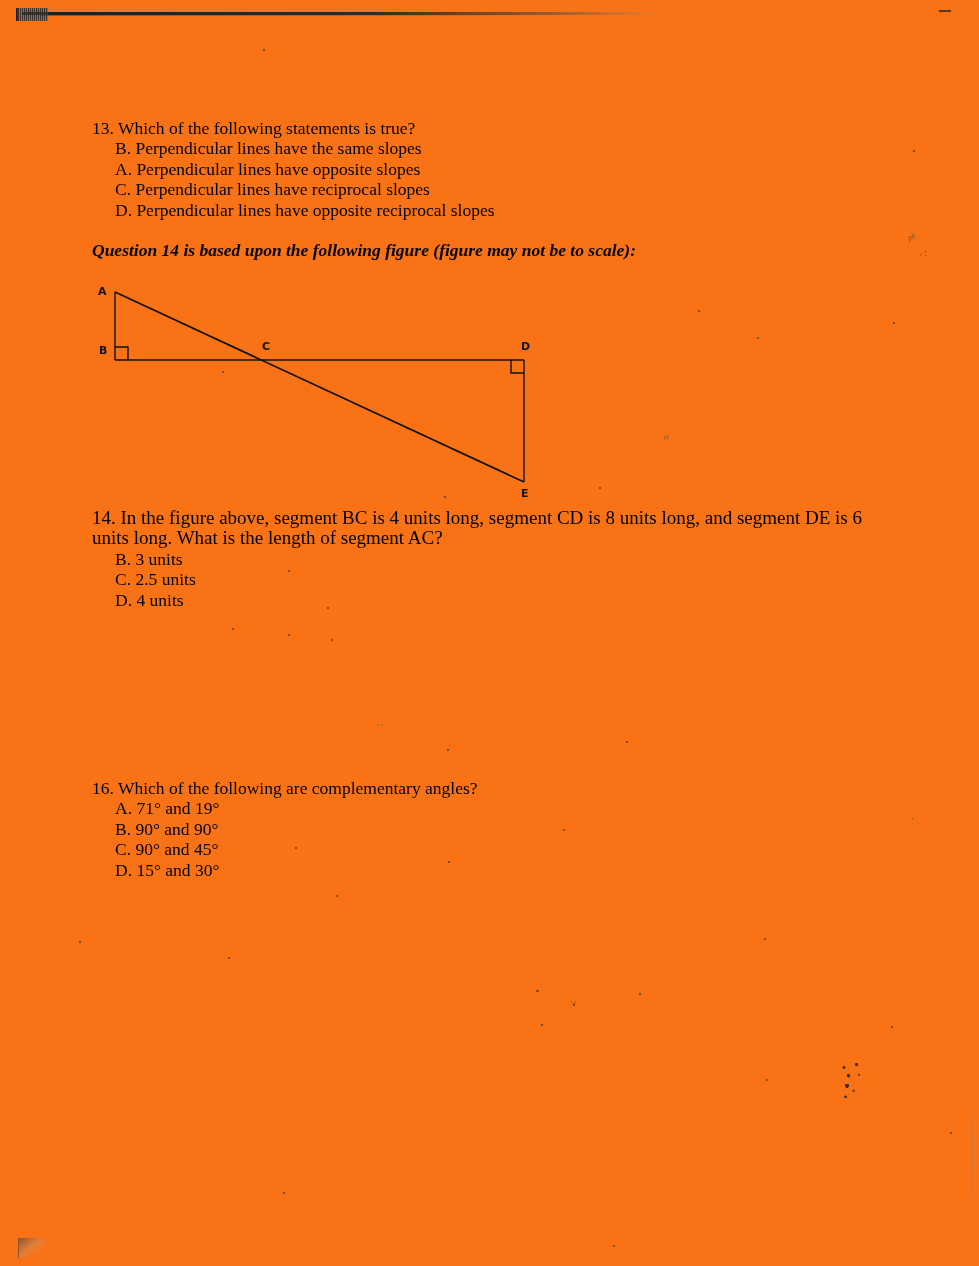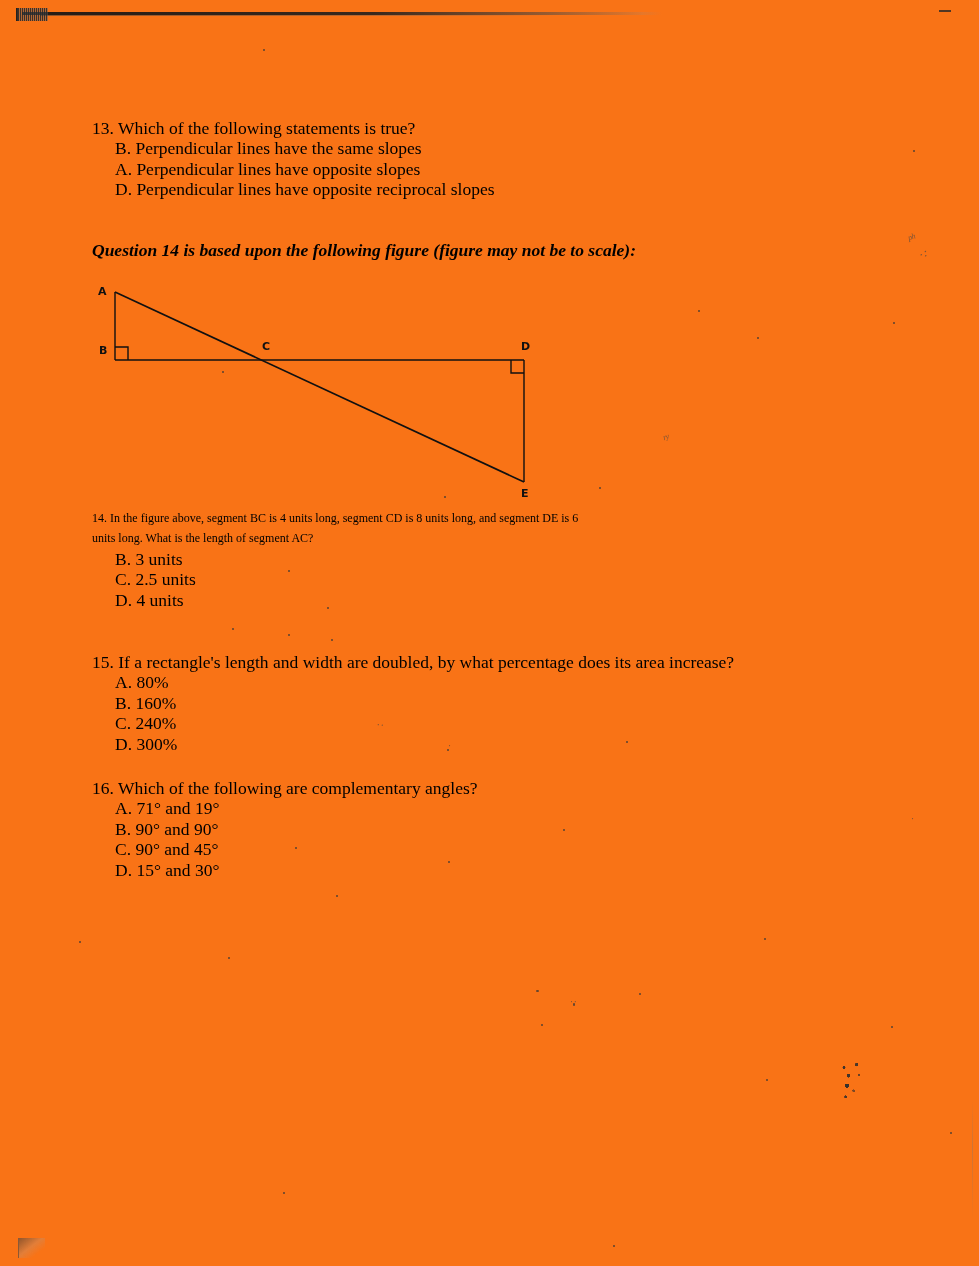--- a/index.html
+++ b/index.html
@@ -119,21 +119,21 @@
 
   
   .qblock { position: absolute; }
 
   .qline {
     font-size: 17.5px;
     line-height: 20.4px;
     white-space: nowrap;
   }
   .qstem {
-    font-size: 12px;
+    font-size: 19px;
     line-height: 20.4px;
   }
   .choice {
     font-size: 17.5px;
     line-height: 20.4px;
     margin-left: 23px;
     white-space: nowrap;
   }
 
   .figure-caption {
@@ -174,20 +174,21 @@
   <div class="scan-corner-bl"></div>
   <div class="scan-edge-right"></div>
 
   <div class="qblock" style="left:92px; top:118px;">
     <div class="qline">
       <span>13.</span>
       <span>Which of the following statements is true?</span>
     </div>
     <div class="choice">B. Perpendicular lines have the same slopes</div>
     <div class="choice">A. Perpendicular lines have opposite slopes</div>
+    <div class="choice">C. Perpendicular lines have reciprocal slopes</div>
     <div class="choice">D. Perpendicular lines have opposite reciprocal slopes</div>
   </div>
 
   <div class="figure-caption" style="left:92px; top:240px;font-style:italic;">Question 14 is based upon the following figure (figure may not be to scale):</div>
 
   <svg id="figure" viewBox="0 0 979 1266">
 
     <line x1="115" y1="292" x2="115" y2="360" stroke="#111111" stroke-width="1.4"></line>
 
     <line x1="115" y1="360" x2="524" y2="360" stroke="#111111" stroke-width="1.4"></line>
@@ -208,30 +209,20 @@
   <div class="vlabel" style="left:521px; top:488px;">E</div>
 
   <div class="qblock" style="left:92px; top:508px;">
     <div class="qstem">14. In the figure above, segment BC is 4 units long, segment CD is 8 units long, and segment DE is 6</div>
     <div class="qstem">units long. What is the length of segment AC?</div>
     <div class="choice">B. 3 units</div>
     <div class="choice">C. 2.5 units</div>
     <div class="choice">D. 4 units</div>
   </div>
 
-  <div class="qblock" style="left:92px; top:652px;">
-    <div class="qline">
-      <span>15.</span>
-      <span>If a rectangle's length and width are doubled, by what percentage does its area increase?</span>
-    </div>
-    <div class="choice">A. 80%</div>
-    <div class="choice">B. 160%</div>
-    <div class="choice">C. 240%</div>
-    <div class="choice">D. 300%</div>
-  </div>
 
   <div class="qblock" style="left:92px; top:778px;">
     <div class="qline">
       <span>16.</span>
       <span>Which of the following are complementary angles?</span>
     </div>
     <div class="choice">A. 71° and 19°</div>
     <div class="choice">B. 90° and 90°</div>
     <div class="choice">C. 90° and 45°</div>
     <div class="choice">D. 15° and 30°</div>

